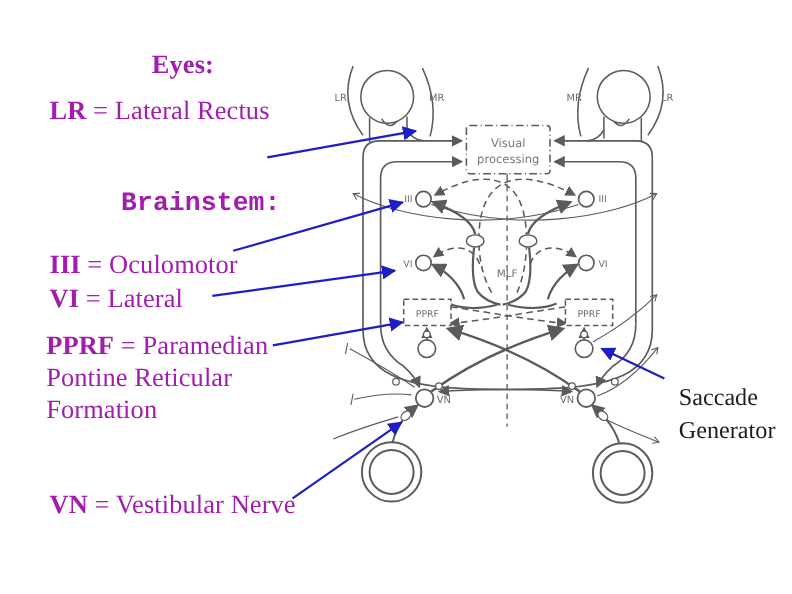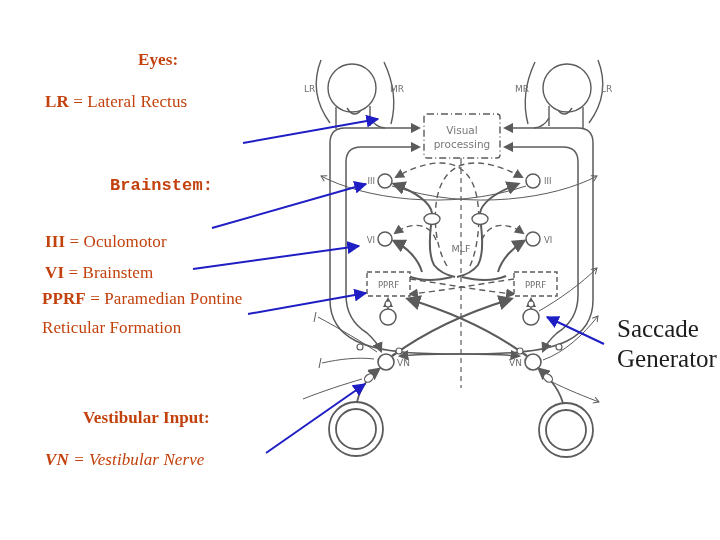--- a/index.html
+++ b/index.html
@@ -3,29 +3,30 @@
 <meta charset="utf-8">
 <style>
   html,body{margin:0;padding:0;}
   body{
     width:720px;height:540px;overflow:hidden;background:#ffffff;
     font-family:"Liberation Serif", serif;position:relative;
   }
   .slide{position:absolute;inset:0;width:720px;height:540px;background:#ffffff;}
   svg.diagram{position:absolute;left:0;top:0;width:720px;height:540px;}
   .legend-line{
-    position:absolute;color:#c2410c;font-size:17px;line-height:29px;
+    position:absolute;color:#a21caf;font-size:24px;line-height:29px;
     white-space:nowrap;letter-spacing:0.1px;
   }
   .legend-line b{font-weight:bold;}
   .legend-heading{font-weight:bold;}
   .legend-wrap{white-space:normal;width:219px;}
   .callout{
-    position:absolute;color:#1d1d1d;font-size:25px;line-height:30px;
+    position:absolute;color:#1d1d1d;font-size:22px;line-height:30px;
     white-space:nowrap;
+    margin-top:32px;
   }
   .dlabel{font-family:"DejaVu Sans", sans-serif;fill:#6e6e6e;}
   .vp-text{font-family:"DejaVu Sans", sans-serif;fill:#787878;}
 </style>
 </head>
 <body>
 
 <div class="slide">
 
   <svg class="diagram" viewBox="0 0 720 540">
@@ -180,27 +181,26 @@
 
   <div class="legend-line legend-heading" style="left:138px;top:45px;">Eyes:</div>
 
   <div class="legend-line" style="left:45px;top:87px;"><b>LR</b><span> = Lateral Rectus</span></div>
 
 
   <div class="legend-line legend-heading" style="left:110px;top:171px;font-family:Liberation Mono, monospace;">Brainstem:</div>
 
   <div class="legend-line" style="left:45px;top:216px;margin-top:11px;"><b>III</b><span> = Oculomotor</span></div>
 
-  <div class="legend-line" style="left:45px;top:258px;"><b>VI</b><span> = Brainstem</span></div>
-
-  <div class="legend-line legend-wrap" style="left:42px;top:284px;"><b>PPRF</b><span> = Paramedian Pontine Reticular Formation</span></div>
-
-  <div class="legend-line legend-heading" style="left:83px;top:403px;">Vestibular Input:</div>
-
-  <div class="legend-line" style="left:45px;top:445px;font-style:italic;"><b>VN</b><span> = Vestibular Nerve</span></div>
+  <div class="legend-line" style="left:45px;top:258px;"><b>VI</b><span> = Lateral</span></div>
+
+  <div class="legend-line legend-wrap" style="left:42px;top:301px;"><b>PPRF</b><span> = Paramedian Pontine Reticular Formation</span></div>
+
+
+  <div class="legend-line" style="left:45px;top:445px;"><b>VN</b><span> = Vestibular Nerve</span></div>
 
 
   <div class="callout" style="left:617px;top:314px;">
     <div>Saccade</div>
     <div>Generator</div>
   </div>
 
 </div>
 
 </body></html>

